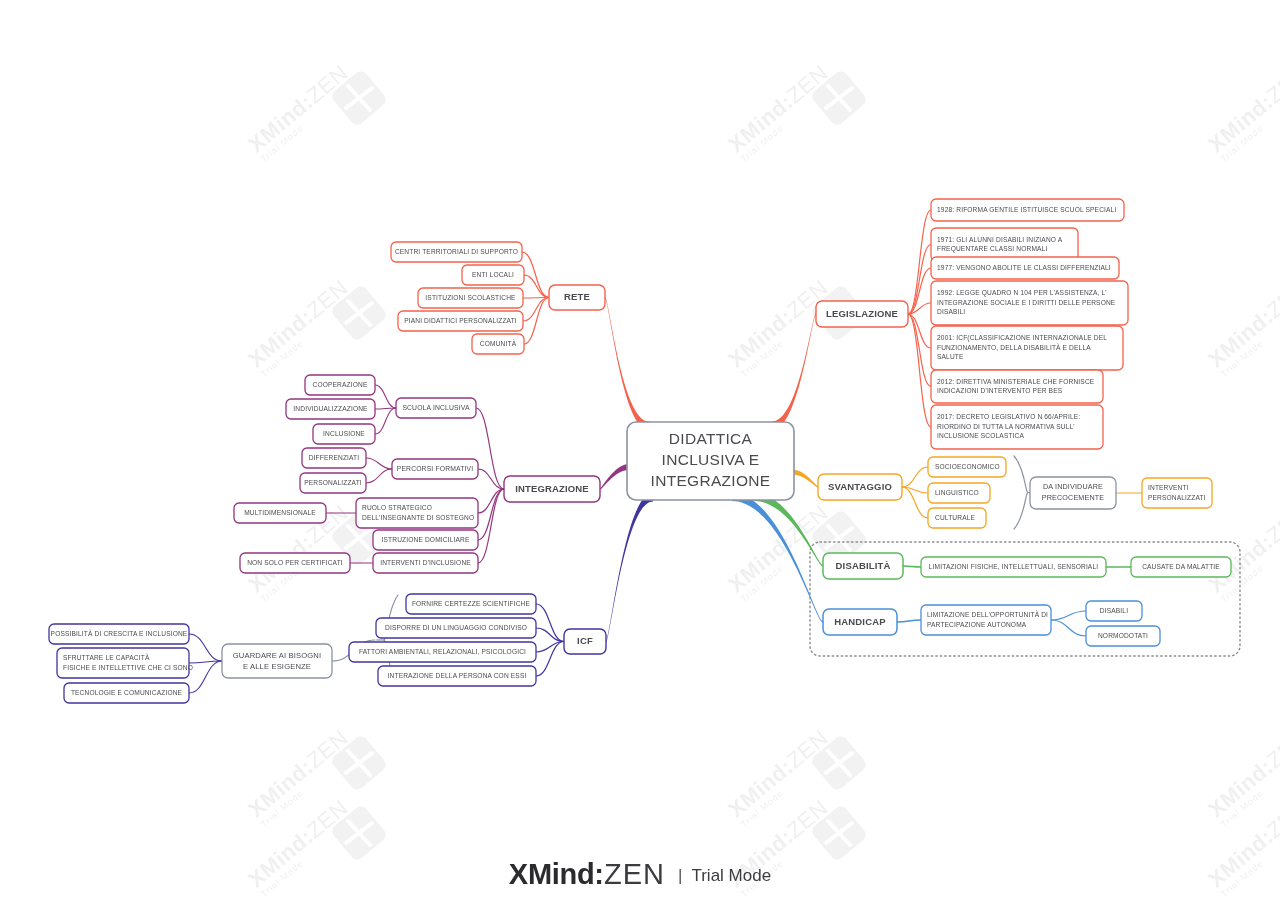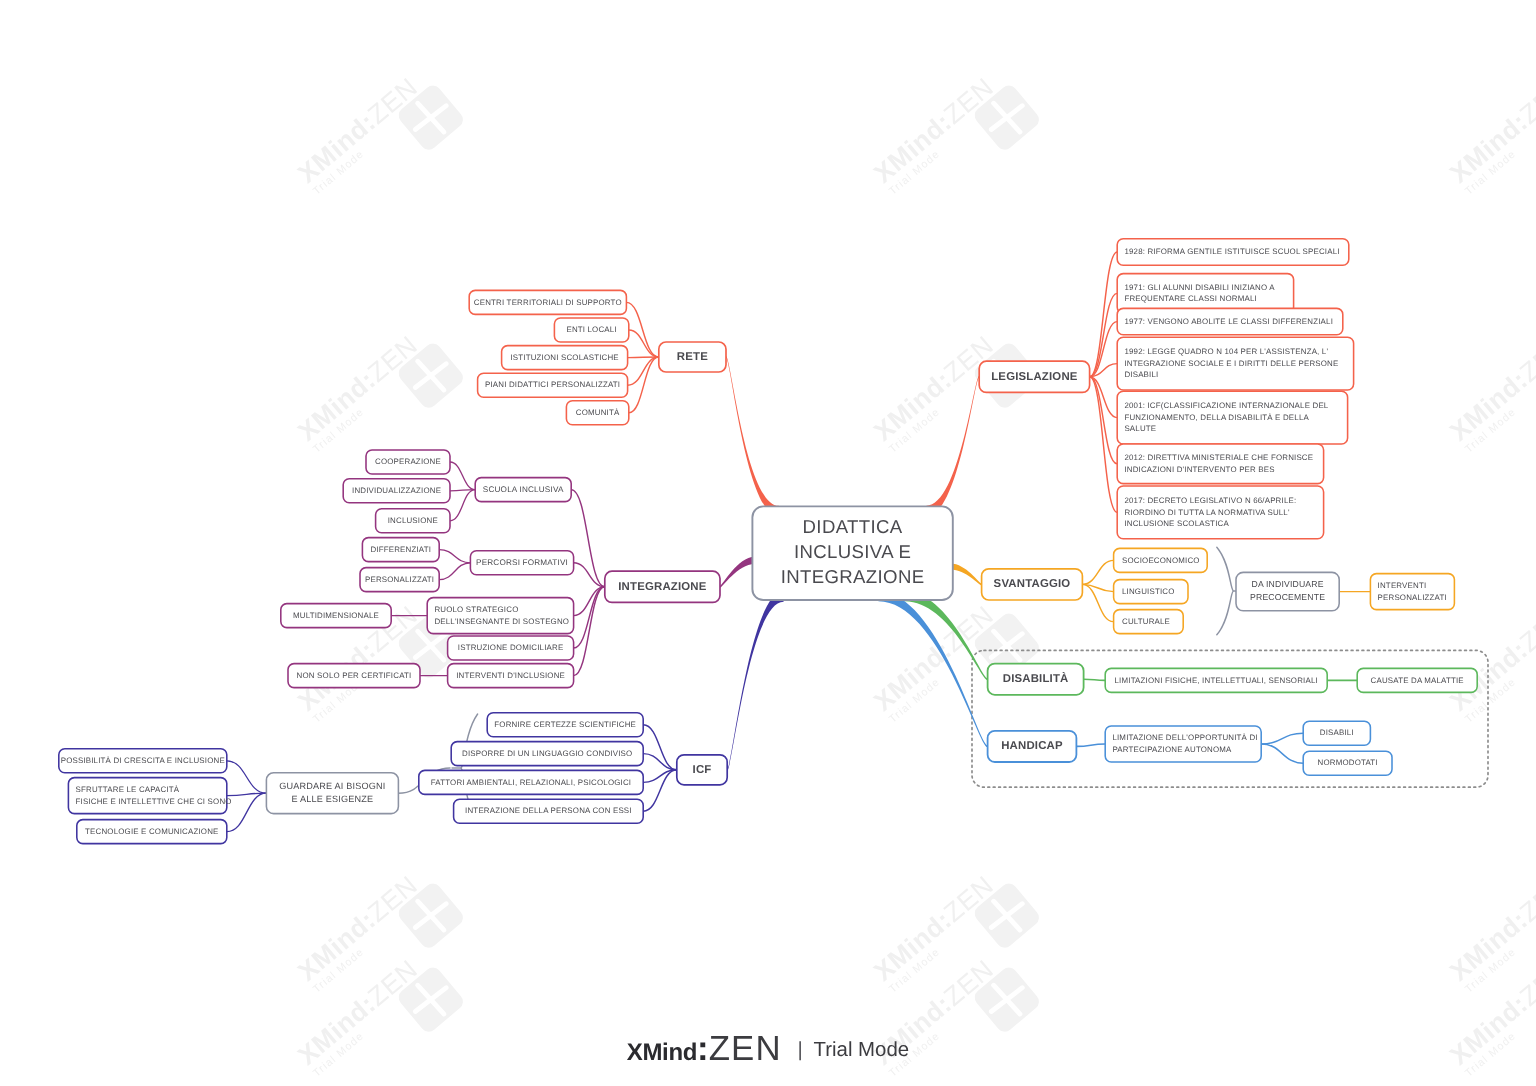--- a/index.html
+++ b/index.html
@@ -14,21 +14,21 @@
     position:absolute;pointer-events:none;user-select:none;
     transform:rotate(-40deg);transform-origin:center center;
     color:#f0f0f0;font-weight:bold;letter-spacing:.5px;white-space:nowrap;
   }
   .wm .z{font-weight:300;}
   .wm .tm{display:block;font-size:9px;font-weight:normal;letter-spacing:1px;margin-top:-2px;}
   #footer{
     position:absolute;left:0;right:0;bottom:14px;text-align:center;
     white-space:nowrap;
   }
-  #footer .xm{font-size:20px;font-weight:bold;color:#2b2b2f;letter-spacing:-.3px;}
+  #footer .xm{font-size:29px;font-weight:bold;color:#2b2b2f;letter-spacing:-.3px;}
   #footer .colon{font-size:29px;font-weight:bold;color:#2b2b2f;}
   #footer .zen{font-size:29px;font-weight:300;color:#3c3c40;letter-spacing:1px;}
   #footer .sep{font-size:17px;color:#55555a;margin:0 9px 0 13px;vertical-align:3px;}
   #footer .trial{font-size:17px;color:#3c3c40;vertical-align:3px;}
   text{dominant-baseline:middle;}
 </style>
 </head>
 <body>
 
 <div id="watermarks">

